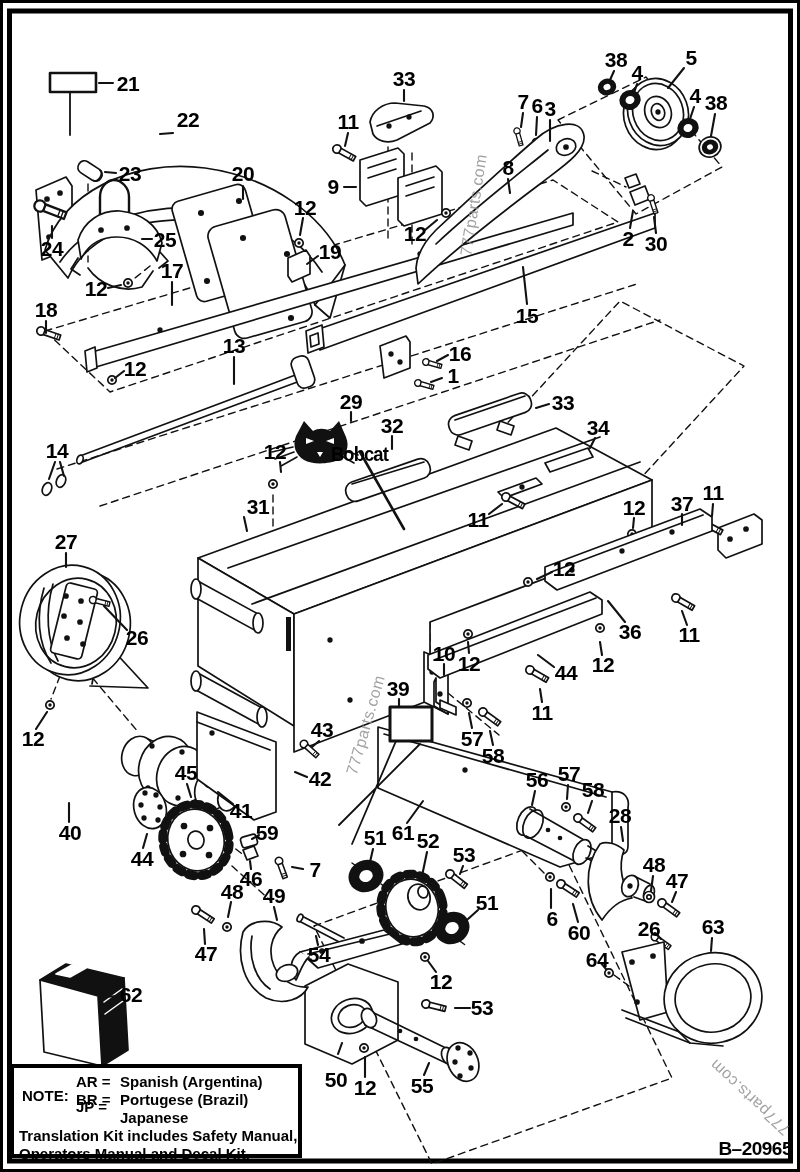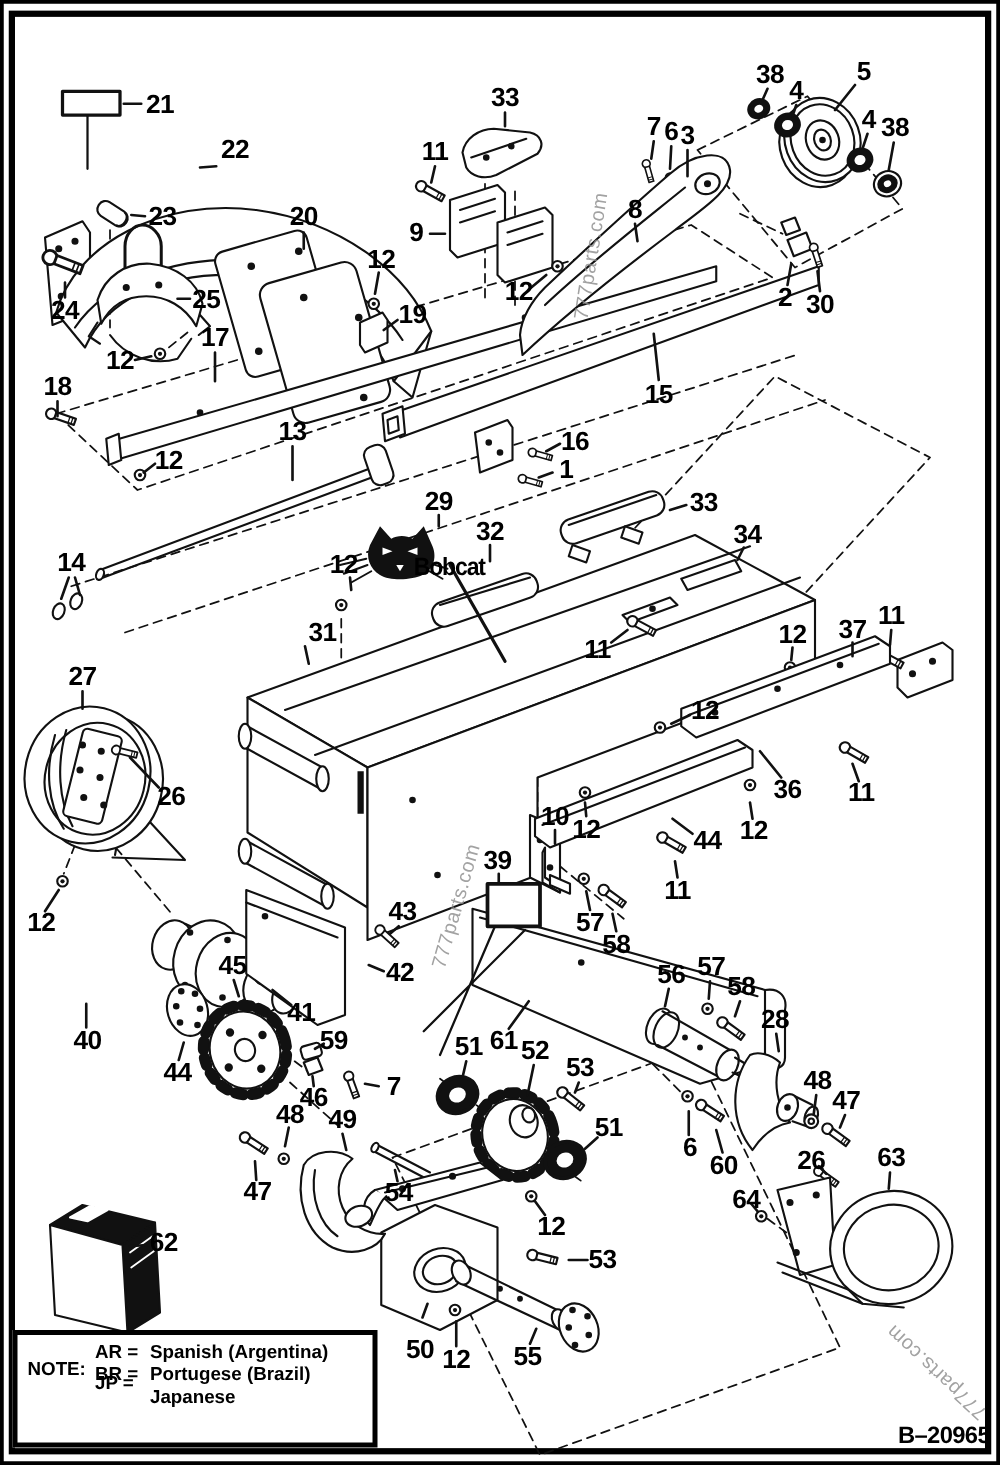--- a/index.html
+++ b/index.html
@@ -527,17 +527,19 @@
     </div>
 
   <div class="note-box">
     <span class="row nb-title">NOTE:</span>
     <span class="row nb-c1">AR =</span>
     <span class="row nb-l1">Spanish (Argentina)</span>
     <span class="row nb-c2">BR =</span>
     <span class="row nb-l2">Portugese (Brazil)</span>
     <span class="row nb-c3">JP =</span>
     <span class="row nb-l3">Japanese</span>
+    <span class="row nb-f1">Translation Kit includes Safety Manual,</span>
+    <span class="row nb-f2">Operators Manual and Decal Kit.</span>
   </div>
 
   <span class="drawing-number">B–20965</span>
 
 </div>
 
 </body></html>

